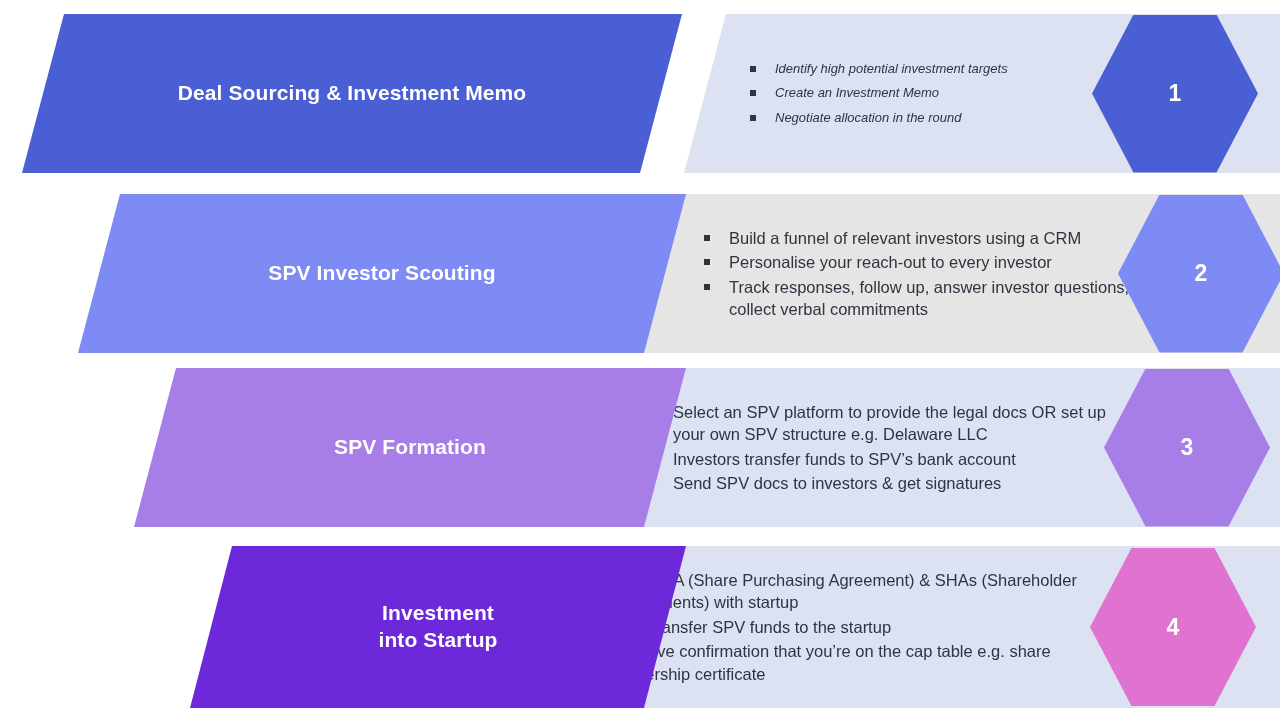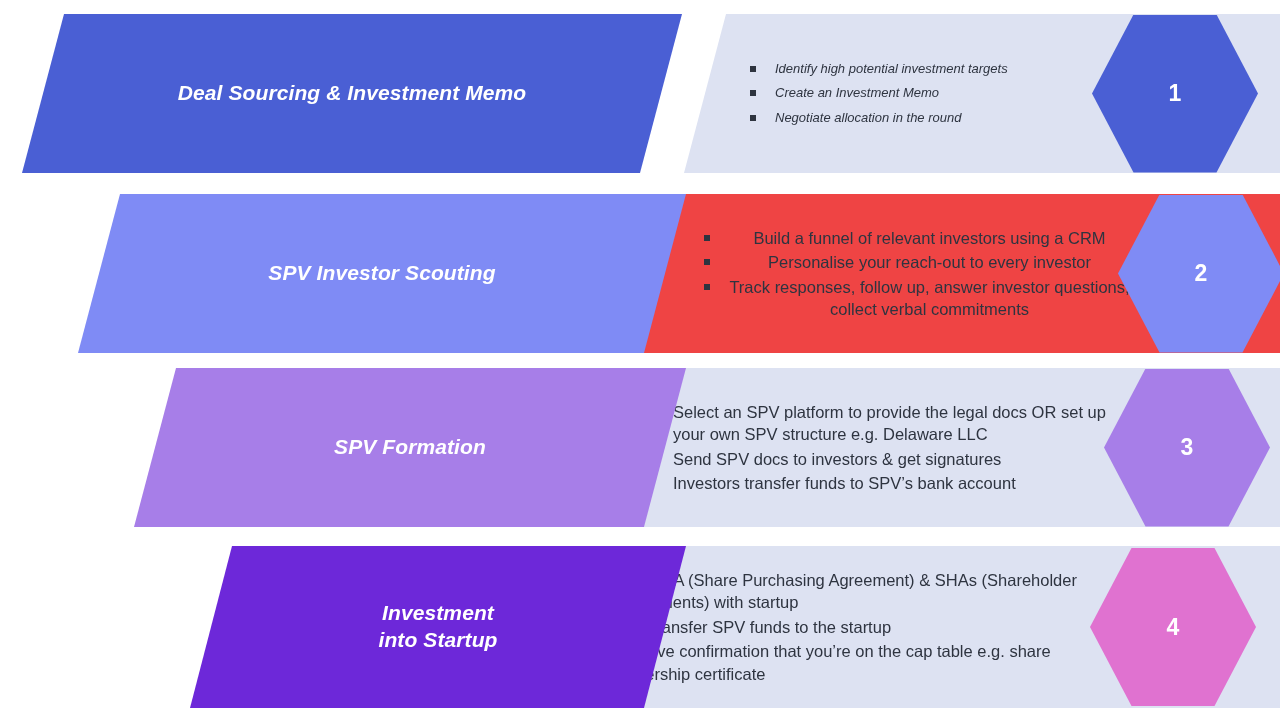--- a/index.html
+++ b/index.html
@@ -34,21 +34,20 @@
     position: relative;
     z-index: 3;
     color: #ffffff;
     font-weight: bold;
     font-size: 21px;
     line-height: 27px;
     text-align: center;
     letter-spacing: .1px;
     white-space: pre-line;
     padding-bottom: 2px;
-    font-style: italic;
   }
   
   .detail-panel {
     position: absolute;
     top: 0;
     height: 100%;
     background: #dde2f2;
     display: flex;
     align-items: center;
   }
@@ -107,40 +106,40 @@
         </ul>
       </div>
       <div class="stage-shape" style="left: 22px; width: 660px; background: rgb(74, 95, 212); clip-path: polygon(6.364% 0%, 100% 0%, 93.636% 100%, 0% 100%);">
         <div class="stage-label">Deal Sourcing &amp; Investment Memo</div>
       </div>
       <div class="hex-badge" style="left: 1092px; background: rgb(74, 95, 212);">
         <span class="hex-number">1</span>
       </div>
     </div>
     <div class="stage-row" style="top: 194px; height: 159px;">
-      <div class="detail-panel" style="left: 632px; width: 648px; background: #ef4444; clip-path: polygon(6.481% 0%, 100% 0%, 100% 100%, 0% 100%); padding-left: 70px; padding-right: 150px; text-align: center;">
+      <div class="detail-panel" style="left: 632px; width: 648px; background: #e5e5e5; clip-path: polygon(6.481% 0%, 100% 0%, 100% 100%, 0% 100%); padding-left: 70px; padding-right: 150px;">
         <ul class="bullets" style="font-size: 16.5px;">
           <li class="bullet-item"><span class="bullet-marker"></span><span>Build a funnel of relevant investors using a CRM</span></li>
           <li class="bullet-item"><span class="bullet-marker"></span><span>Personalise your reach-out to every investor</span></li>
           <li class="bullet-item"><span class="bullet-marker"></span><span>Track responses, follow up, answer investor questions, collect verbal commitments</span></li>
         </ul>
       </div>
       <div class="stage-shape" style="left: 78px; width: 608px; background: rgb(127, 139, 245); clip-path: polygon(6.908% 0%, 100% 0%, 93.092% 100%, 0% 100%);">
         <div class="stage-label">SPV Investor Scouting</div>
       </div>
       <div class="hex-badge" style="left: 1118px; background: rgb(127, 139, 245);">
         <span class="hex-number">2</span>
       </div>
     </div>
     <div class="stage-row" style="top: 368px; height: 159px;">
       <div class="detail-panel" style="left: 576px; width: 704px; background: rgb(221, 226, 242); clip-path: polygon(5.966% 0%, 100% 0%, 100% 100%, 0% 100%); padding-left: 70px; padding-right: 150px;">
         <ul class="bullets" style="font-size: 16.5px;">
           <li class="bullet-item"><span class="bullet-marker"></span><span>Select an SPV platform to provide the legal docs OR set up your own SPV structure e.g. Delaware LLC</span></li>
+          <li class="bullet-item"><span class="bullet-marker"></span><span>Investors transfer funds to SPV’s bank account</span></li>
           <li class="bullet-item"><span class="bullet-marker"></span><span>Send SPV docs to investors &amp; get signatures</span></li>
-          <li class="bullet-item"><span class="bullet-marker"></span><span>Investors transfer funds to SPV’s bank account</span></li>
         </ul>
       </div>
       <div class="stage-shape" style="left: 134px; width: 552px; background: rgb(167, 126, 232); clip-path: polygon(7.609% 0%, 100% 0%, 92.391% 100%, 0% 100%);">
         <div class="stage-label">SPV Formation</div>
       </div>
       <div class="hex-badge" style="left: 1104px; background: rgb(167, 126, 232);">
         <span class="hex-number">3</span>
       </div>
     </div>
     <div class="stage-row" style="top: 546px; height: 162px;">

